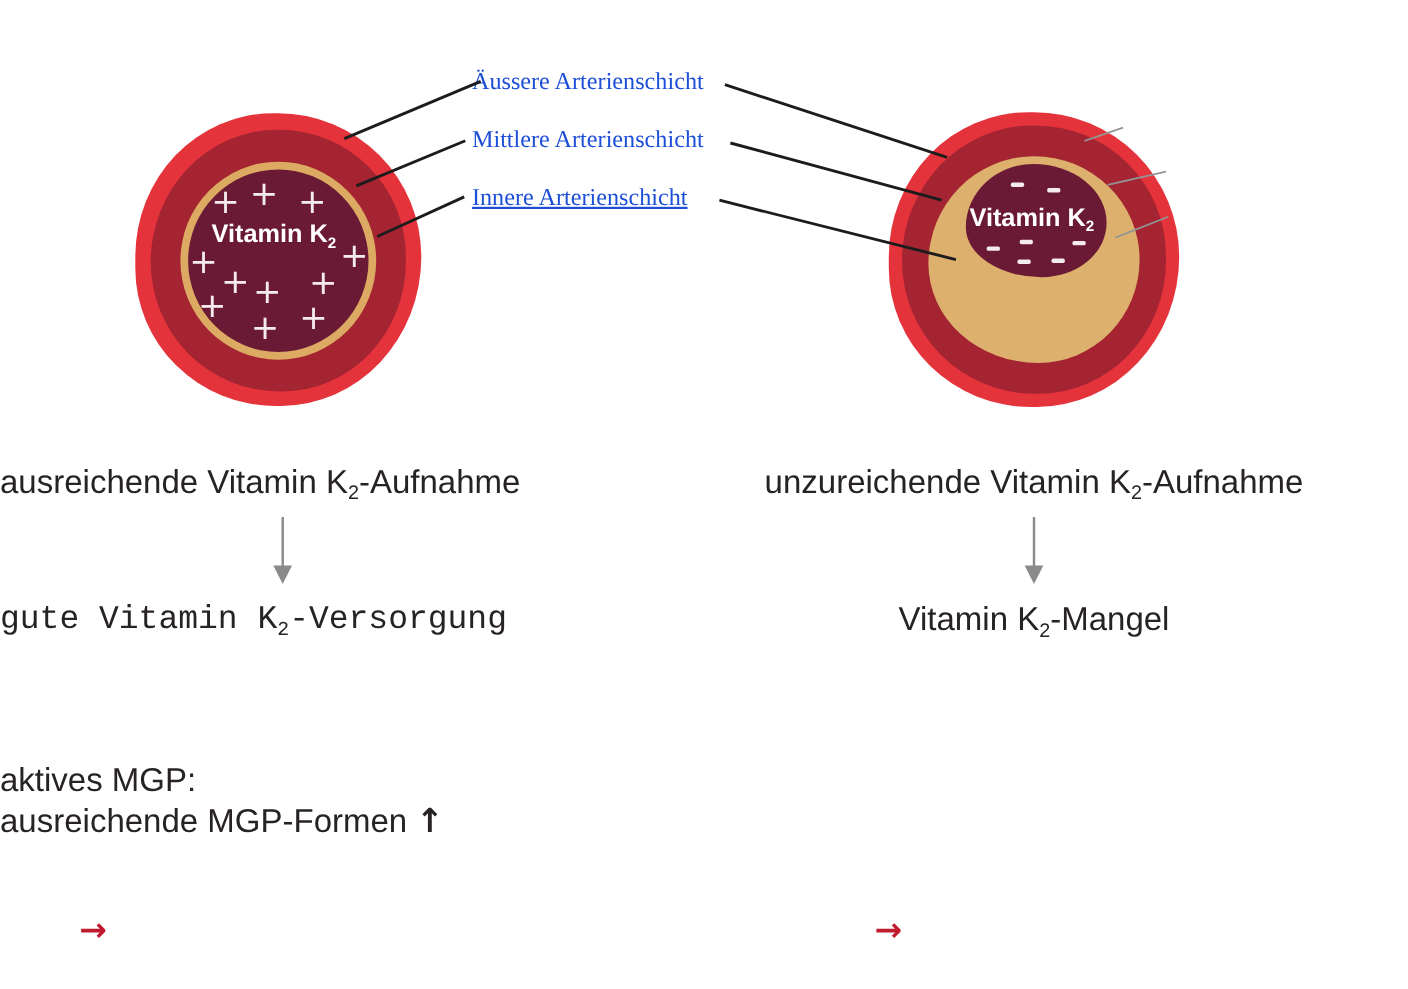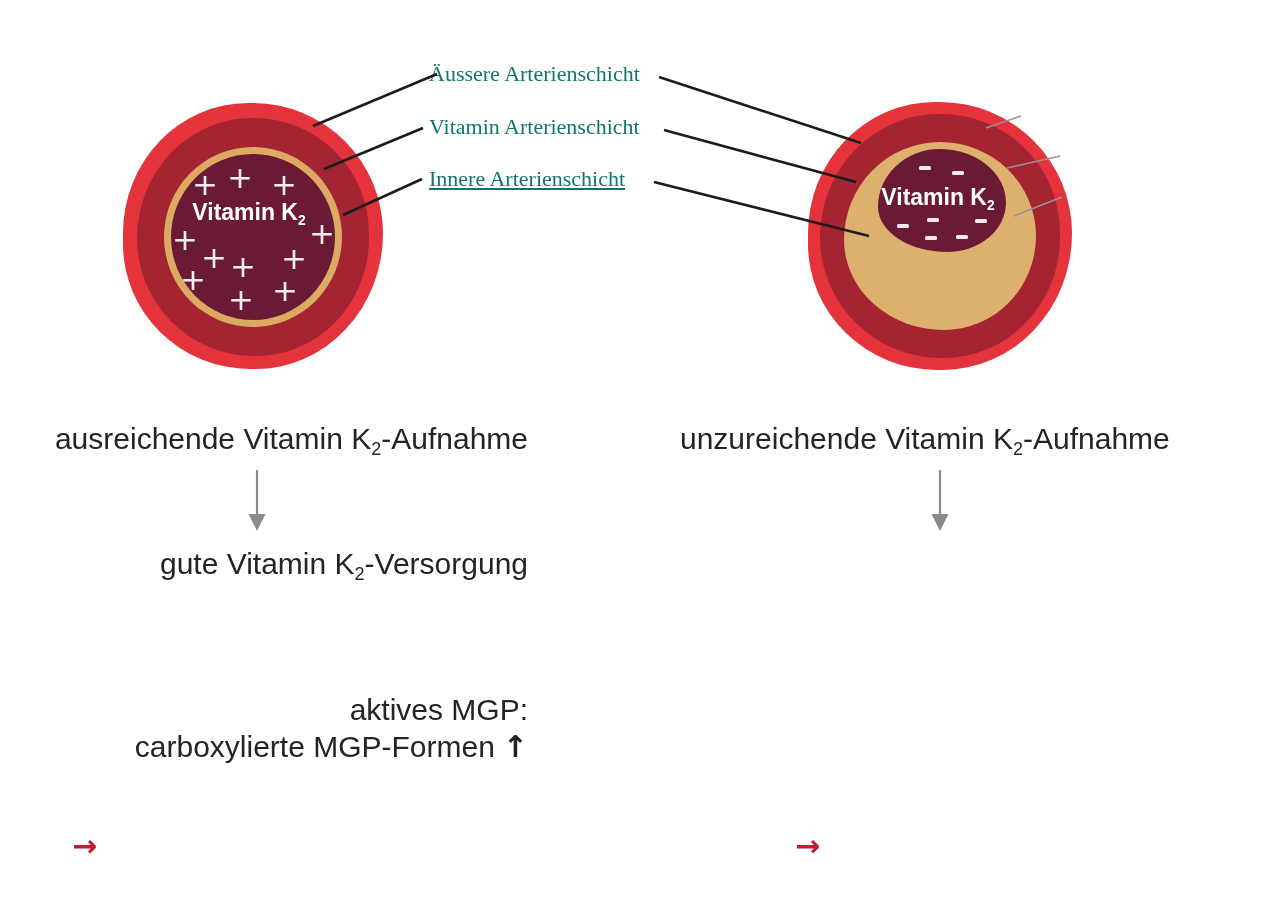--- a/index.html
+++ b/index.html
@@ -69,21 +69,21 @@
     background: var(--mark-light, #f3ebee);
   }
 
   
   .layer-label {
     position: absolute;
     left: 429px;
     font-family: "Liberation Serif", serif;
     font-size: 22px;
     line-height: 26px;
-    color: #0f766e;
+    color: #1d4ed8;
     white-space: nowrap;
   }
 
   
   svg.overlay {
     position: absolute;
     inset: 0;
     pointer-events: none;
   }
   .leader { stroke: #1c1c1c; stroke-width: 2.6; }
@@ -92,22 +92,22 @@
   .flow-head { fill: var(--arrow-gray, #8a8a8a); }
 
   
   .row {
     position: absolute;
     font-size: 30px;
     line-height: 36px;
     white-space: nowrap;
     color: var(--text-dark, #272324);
   }
-  .center-left  { left: 0px;   width: 512px; text-align: right; padding-left: 16px; }
-  .center-right { left: 680px; width: 520px; }
+  .center-left  { left: 0px;   width: 512px; text-align: left; }
+  .center-right { left: 680px; width: 520px; text-align: center; }
 
   sub {
     font-size: 60%;
     vertical-align: baseline;
     position: relative;
     top: 0.35em;
     line-height: 0;
   }
 
   .mgp-block { line-height: 37px; }
@@ -182,21 +182,21 @@
       <span class="mark-minus" style="left: 925px; top: 168px;"></span>
       <span class="mark-minus" style="left: 958px; top: 173px;"></span>
       <span class="mark-minus" style="left: 903px; top: 226px;"></span>
       <span class="mark-minus" style="left: 933px; top: 220px;"></span>
       <span class="mark-minus" style="left: 981px; top: 221px;"></span>
       <span class="mark-minus" style="left: 931px; top: 238px;"></span>
       <span class="mark-minus" style="left: 962px; top: 237px;"></span>
     </div>
 
   <div class="layer-label" style="top:61px;">Äussere Arterienschicht</div>
-  <div class="layer-label" style="top:114px;">Vitamin Arterienschicht</div>
+  <div class="layer-label" style="top:114px;">Mittlere Arterienschicht</div>
   <div class="layer-label" style="top:166px;text-decoration:underline;">Innere Arterienschicht</div>
 
   <svg class="overlay" width="1280" height="899" viewBox="0 0 1280 899">
 
     <line class="leader" x1="437" y1="74" x2="313" y2="126"></line>
     <line class="leader" x1="659" y1="77" x2="861" y2="143"></line>
     <line class="leader" x1="423" y1="128" x2="324" y2="169"></line>
     <line class="leader" x1="664" y1="130" x2="856" y2="182"></line>
     <line class="leader" x1="422" y1="179" x2="343" y2="215"></line>
     <line class="leader" x1="654" y1="182" x2="869" y2="236"></line>
@@ -212,26 +212,27 @@
     <g>
       <line class="flow" x1="940" y1="470" x2="940" y2="516"></line>
       <polygon class="flow-head" points="931.5,514 948.5,514 940,531"></polygon>
     </g>
   </svg>
 
   <div class="row center-left" style="top:421px;"><span>ausreichende Vitamin K</span><sub>2</sub><span>-Aufnahme</span></div>
 
   <div class="row center-right" style="top:421px;"><span>unzureichende Vitamin K</span><sub>2</sub><span>-Aufnahme</span></div>
 
-  <div class="row center-left" style="top:546px;"><span>gute Vitamin K</span><sub>2</sub><span>-Versorgung</span></div>
-
+  <div class="row center-left" style="top:546px;font-family:Liberation Mono, monospace;"><span>gute Vitamin K</span><sub>2</sub><span>-Versorgung</span></div>
+
+  <div class="row center-right" style="top:546px;"><span>Vitamin K</span><sub>2</sub><span>-Mangel</span></div>
 
   <div class="row center-left mgp-block" style="top:691px;">
     <div class="mgp-title">aktives MGP:</div>
-    <div><span>carboxylierte MGP-Formen</span><span class="up-arrow">↑</span></div>
+    <div><span>ausreichende MGP-Formen</span><span class="up-arrow">↑</span></div>
   </div>
 
 
   <div class="outcome outcome-left">
     <span class="r-arrow">→</span>
   </div>
   <div class="outcome outcome-right">
     <span class="r-arrow">→</span>
   </div>
 

